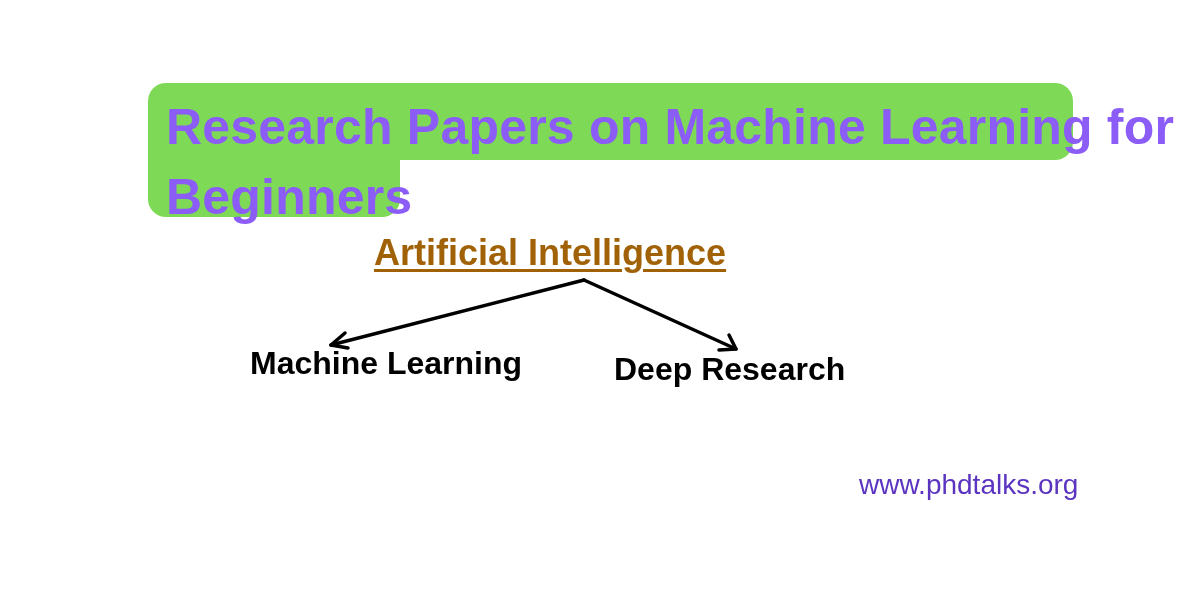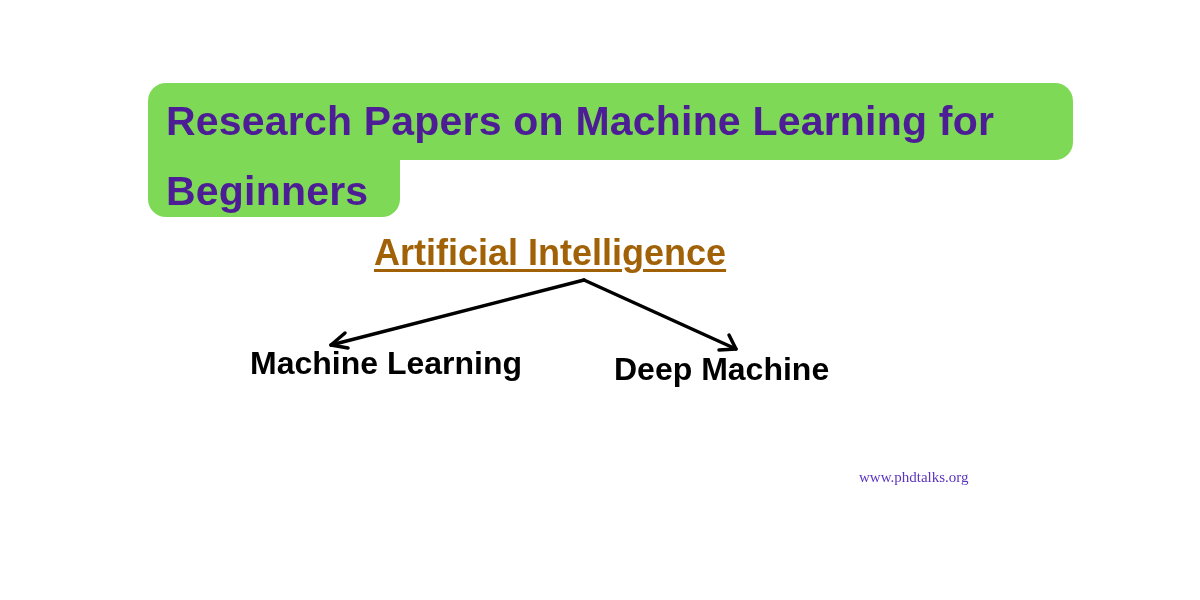--- a/index.html
+++ b/index.html
@@ -10,37 +10,37 @@
     }
     .title-bg-1 {
       position: absolute; left: 148px; top: 83px; width: 925px; height: 77px;
       background: #7ed957; border-radius: 18px;
     }
     .title-bg-2 {
       position: absolute; left: 148px; top: 140px; width: 252px; height: 77px;
       background: #7ed957; border-radius: 0 0 18px 18px;
     }
     .title-line {
-      position: absolute; left: 166px; font-weight: bold; font-size: 41px;
-      color: #4c1d95; white-space: nowrap; letter-spacing: 0.2px; text-align: center;
+      position: absolute; left: 166px; font-weight: bold; font-size: 50px;
+      color: #8b5cf6; white-space: nowrap; letter-spacing: 0.2px; text-align: center;
     }
     .t1 { top: 98px; }
     .t2 { top: 168px; }
     .ai {
       position: absolute; left: 374px; top: 232px; font-weight: bold; font-size: 36px;
       color: #a16207; text-decoration: underline; text-decoration-thickness: 3px;
       text-underline-offset: 4px; white-space: nowrap;
     }
     .node {
       position: absolute; font-weight: bold; font-size: 32px; color: #000; white-space: nowrap;
     }
     .ml { left: 250px; top: 345px; }
     .dl { left: 614px; top: 351px; }
     .url {
-      position: absolute; left: 859px; top: 469px; font-size: 15px; color: #5b34c0; white-space: nowrap; font-family: Liberation Serif, serif;
+      position: absolute; left: 859px; top: 469px; font-size: 28px; color: #5b34c0; white-space: nowrap;
     }
     svg.arrows { position: absolute; left: 0; top: 0; }
   </style>
 </head>
 <body>
 
 <div class="title-bg-1"></div>
 <div class="title-bg-2"></div>
 <div class="title-line t1">Research Papers on Machine Learning for</div>
 <div class="title-line t2">Beginners</div>
@@ -50,15 +50,15 @@
 <svg class="arrows" width="1200" height="600">
   <g stroke="#000" stroke-width="3.5" fill="none" stroke-linecap="round" stroke-linejoin="round">
     <line x1="584" y1="280" x2="331" y2="345"></line>
     <polyline points="345,333 331,345 348,348"></polyline>
     <line x1="584" y1="280" x2="736" y2="349"></line>
     <polyline points="719,350 736,349 729,335"></polyline>
   </g>
 </svg>
 
 <div class="node ml">Machine Learning</div>
-<div class="node dl">Deep Machine</div>
+<div class="node dl">Deep Research</div>
 
 <div class="url">www.phdtalks.org</div>
 
 </body></html>

